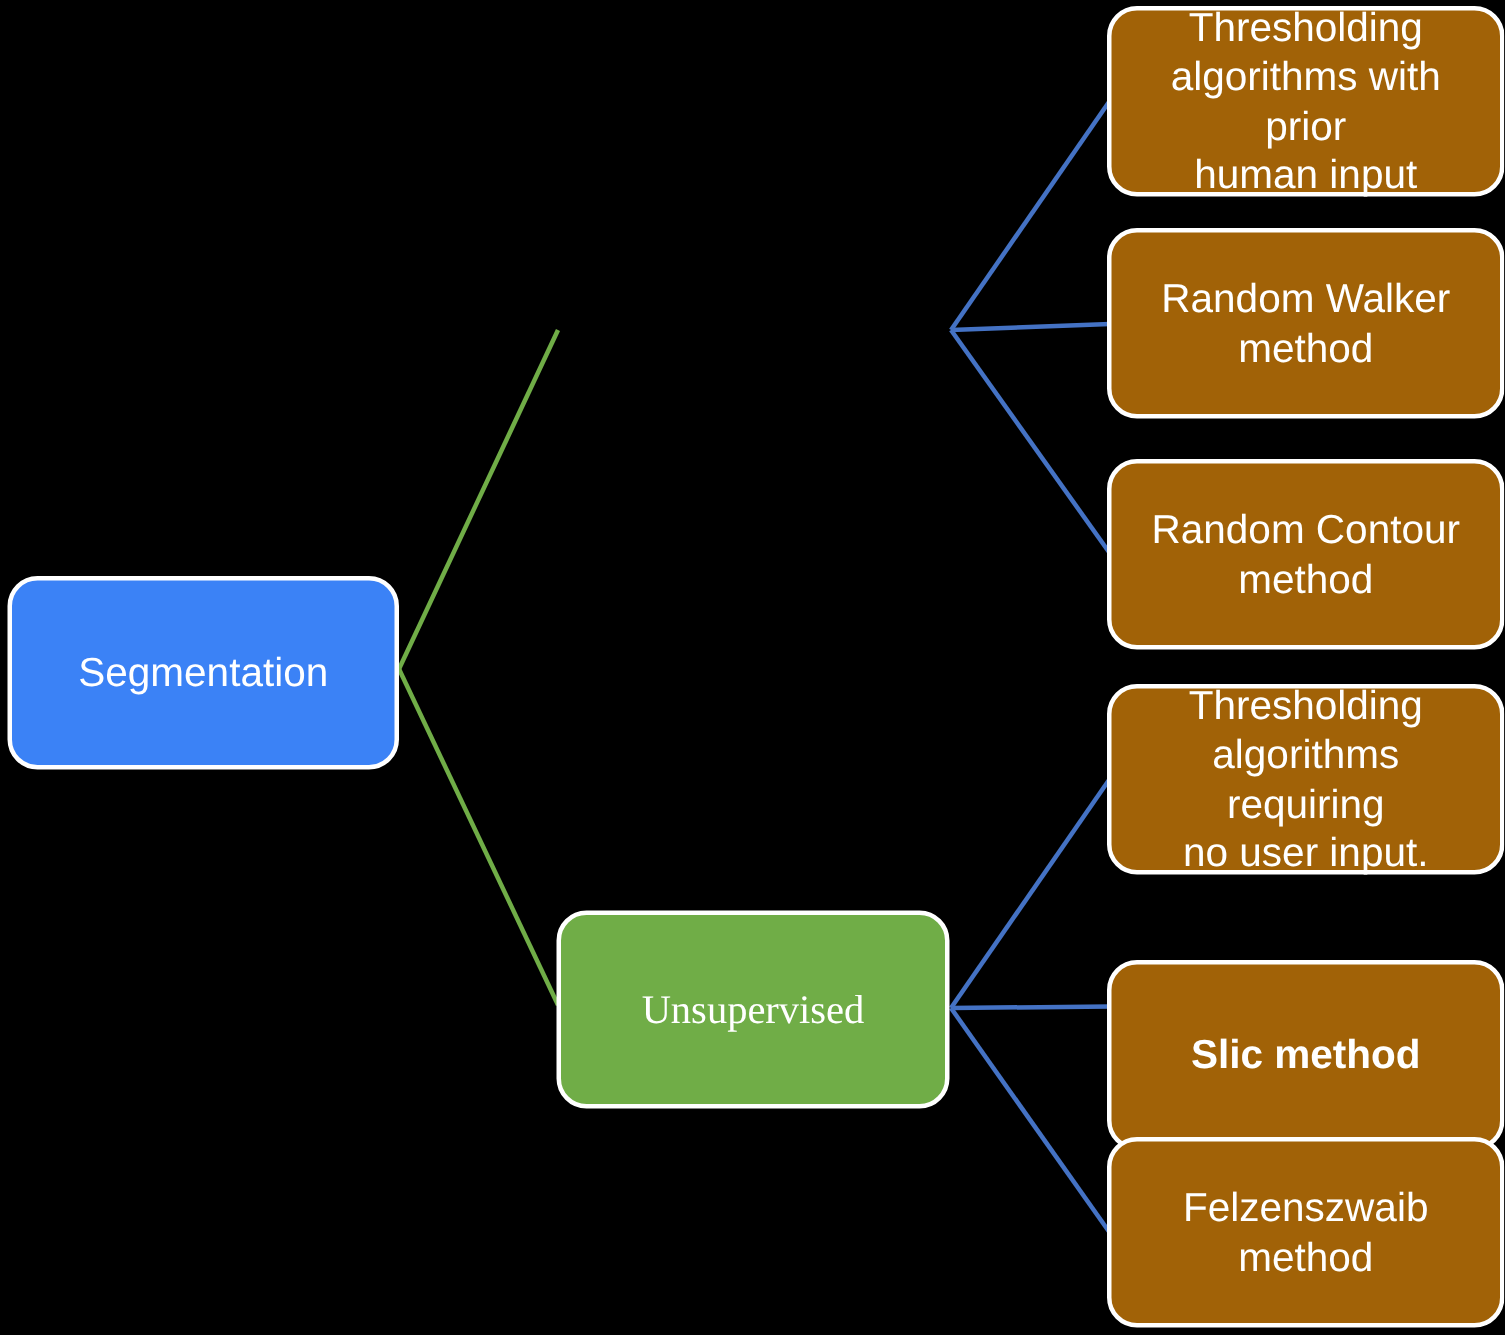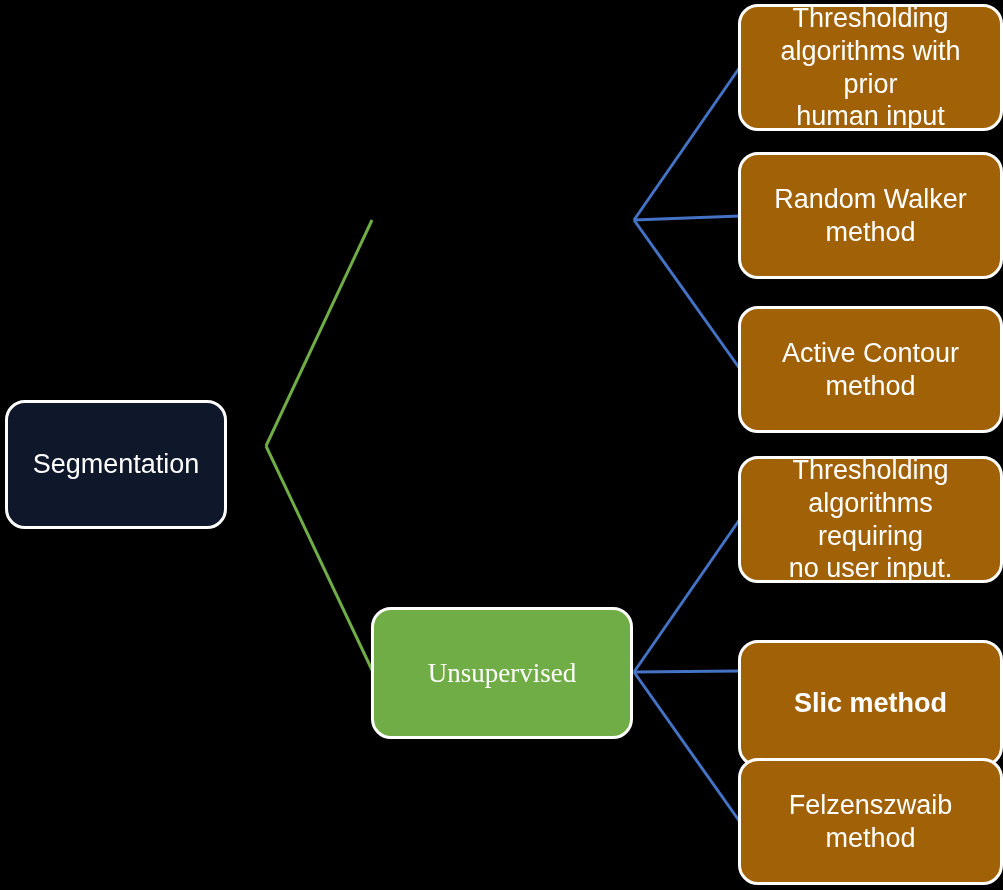--- a/index.html
+++ b/index.html
@@ -28,23 +28,23 @@
     text-align: center;
     color: #FFFFFF;
     border: 3px solid #FFFFFF;
     border-radius: 20px;
     font-size: 27px;
     line-height: 1.22;
     white-space: pre-line;
     padding: 0 12px;
   }
   .root {
-    left: 5px; top: 400px;
-    width: 222px; height: 129px;
-    background: #0f172a;
+    left: 5px; top: 384px;
+    width: 261px; height: 129px;
+    background: #3b82f6;
   }
   .branch {
     left: 371px;
     width: 262px; height: 132px;
     background: #70AD47;
   }
   .branch-supervised   { top: 153px; }
   .branch-unsupervised { top: 607px; font-family: Liberation Serif, serif; }
   .leaf {
     left: 738px;
@@ -88,21 +88,21 @@
 algorithms with prior
 human input</span>
   </div>
 
   <div class="node leaf leaf-2">
     <span>Random Walker
 method</span>
   </div>
 
   <div class="node leaf leaf-3">
-    <span>Active Contour
+    <span>Random Contour
 method</span>
   </div>
 
   <div class="node leaf leaf-4">
     <span>Thresholding
 algorithms requiring
 no user input.</span>
   </div>
 
   <div class="node leaf leaf-5">

